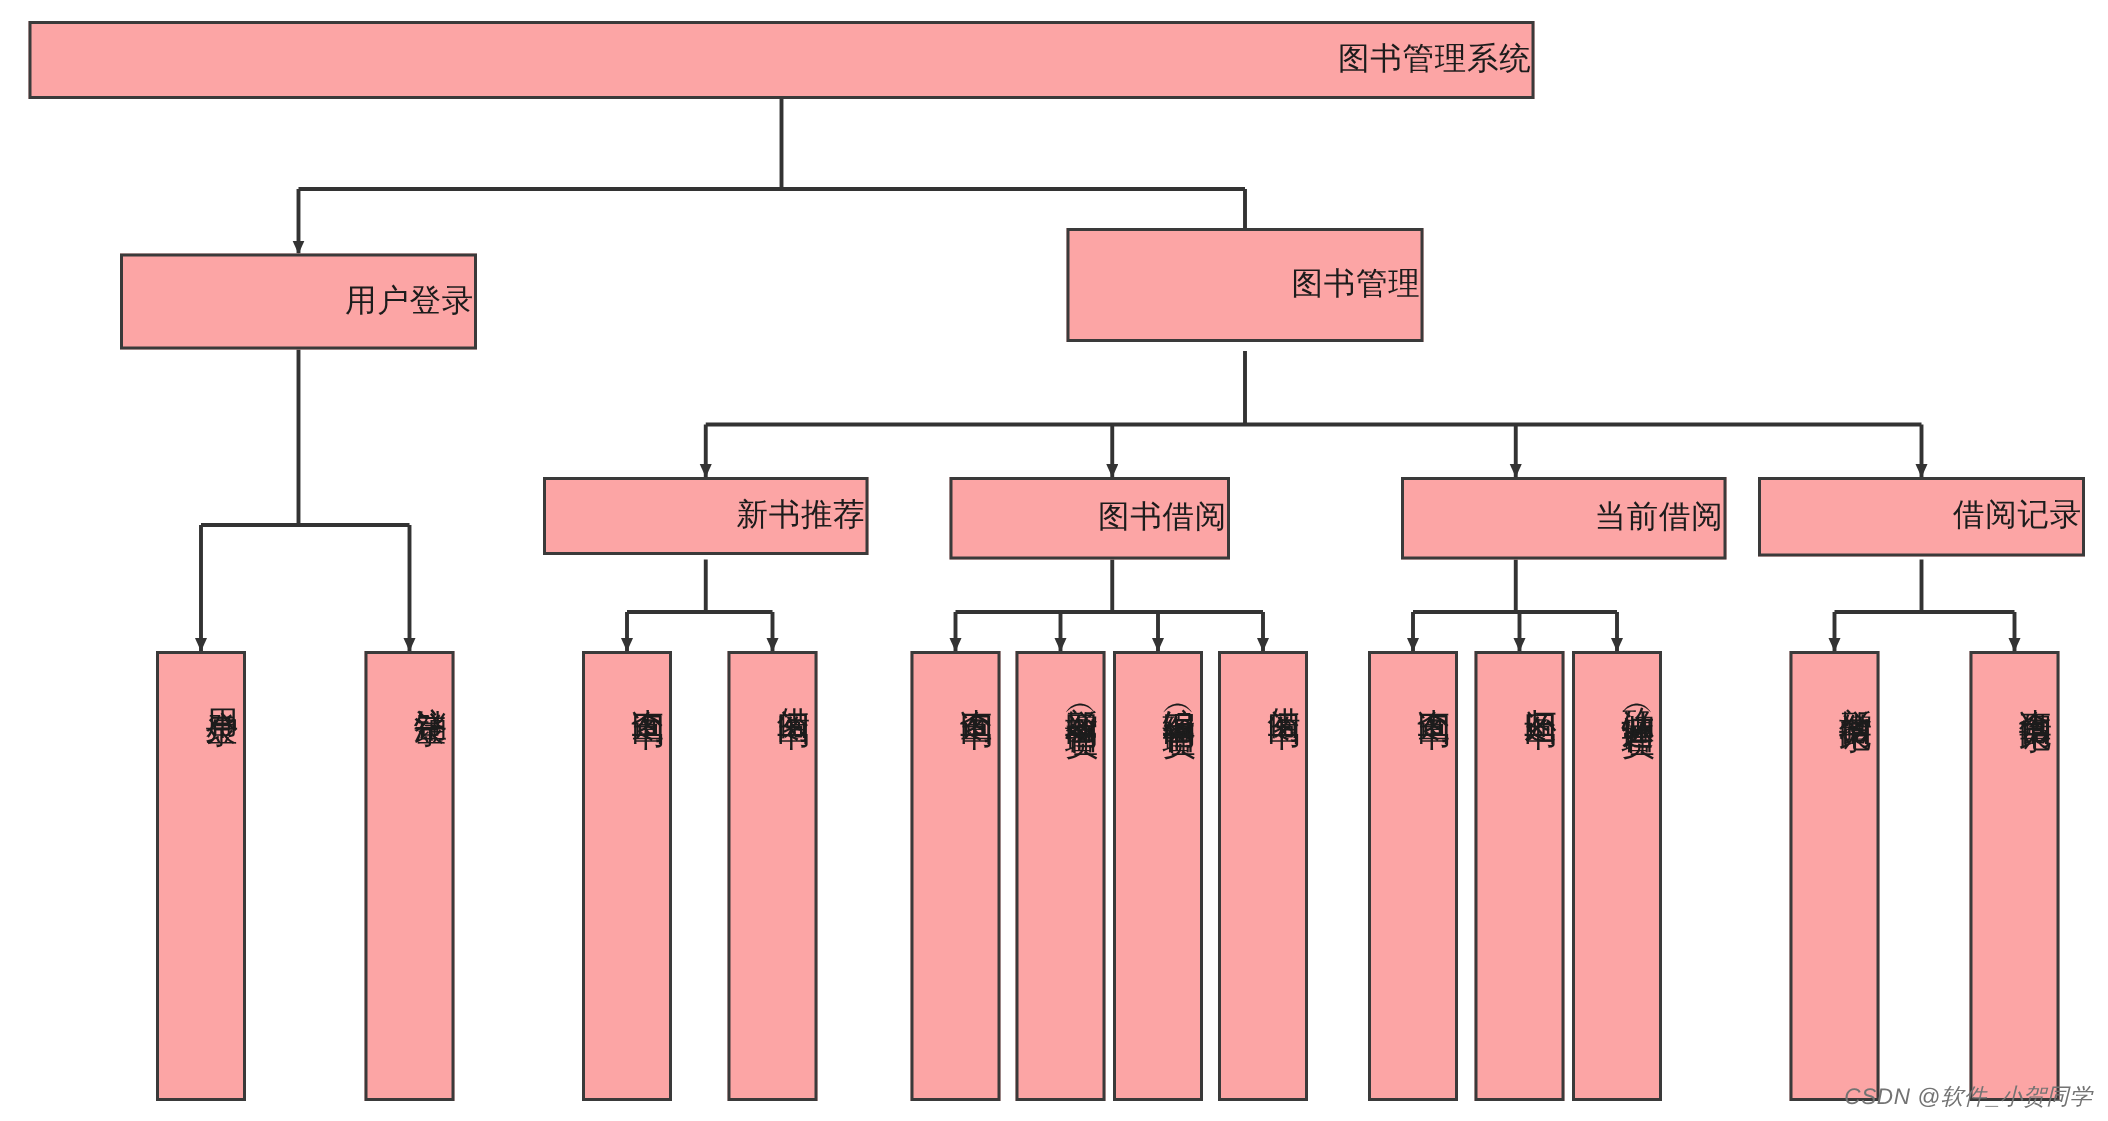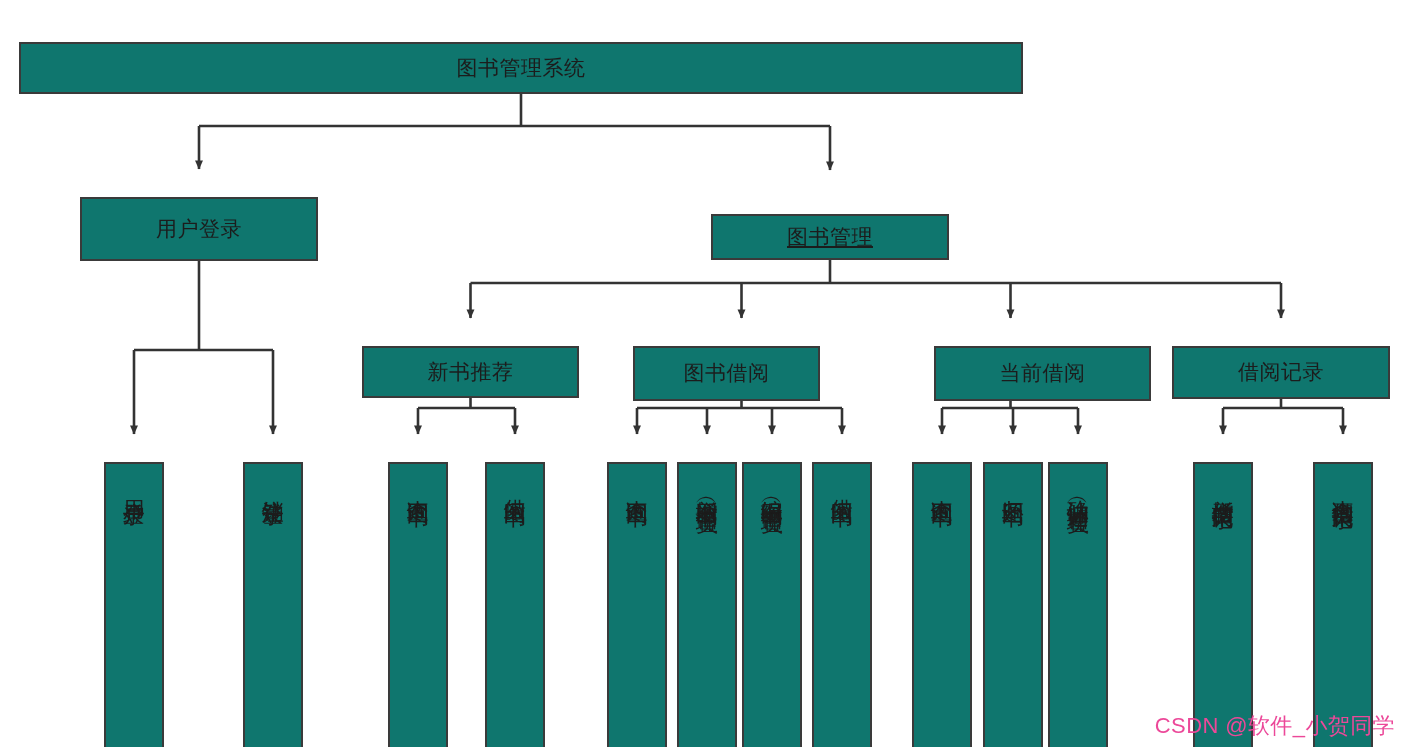--- a/index.html
+++ b/index.html
@@ -22,28 +22,27 @@
     position: absolute;
     left: 0;
     top: 0;
     width: 1405px;
     height: 747px;
     pointer-events: none;
   }
   .node {
     position: absolute;
     box-sizing: border-box;
-    background: #0f766e;
+    background: #fca5a5;
     border: 2px solid #3a3a3a;
     display: flex;
     align-items: center;
-    justify-content: center;
+    justify-content: flex-end;
     color: #1c1c1c;
     z-index: 2;
-    margin-top: 28px;
   }
   .node-label {
     display: block;
     text-align: center;
     line-height: 1.18;
     white-space: nowrap;
   }
   .node.root .node-label,
   .node.branch .node-label,
   .node.sub .node-label {
@@ -59,25 +58,26 @@
     text-orientation: upright;
     font-size: 22px;
     line-height: 1.25;
     letter-spacing: 2px;
     white-space: nowrap;
   }
   #watermark {
     position: absolute;
     right: 10px;
     bottom: 6px;
-    font-size: 22px;
-    color: #ec4899;
+    font-size: 15px;
+    color: #737373;
     letter-spacing: 0.4px;
     z-index: 3;
     user-select: none;
+    font-style: italic;
   }
 </style>
 </head>
 <body>
 
 <div id="diagram-canvas">
 
   <svg id="connector-layer" viewBox="0 0 1405 747" width="1405" height="747" aria-hidden="true">
     <defs>
       <marker id="arrowhead" markerWidth="10" markerHeight="10" refX="8.6" refY="4" orient="auto" markerUnits="userSpaceOnUse">
@@ -121,21 +121,21 @@
       </g>
   </svg>
 
   <div class="node root" style="left: 19px; top: 14px; width: 1004px; height: 52px;">
     <span class="node-label">图书管理系统</span>
   </div>
 
   <div class="node branch" style="left: 80px; top: 169px; width: 238px; height: 64px;">
     <span class="node-label">用户登录</span>
   </div>
-  <div class="node branch" style="left: 711px; top: 186px; width: 238px; height: 46px; text-decoration: underline;">
+  <div class="node branch" style="left: 711px; top: 152px; width: 238px; height: 76px;">
     <span class="node-label">图书管理</span>
   </div>
 
   <div class="node sub" style="left: 362px; top: 318px; width: 217px; height: 52px;">
     <span class="node-label">新书推荐</span>
   </div>
   <div class="node sub" style="left: 633px; top: 318px; width: 187px; height: 55px;">
     <span class="node-label">图书借阅</span>
   </div>
   <div class="node sub" style="left: 934px; top: 318px; width: 217px; height: 55px;">

